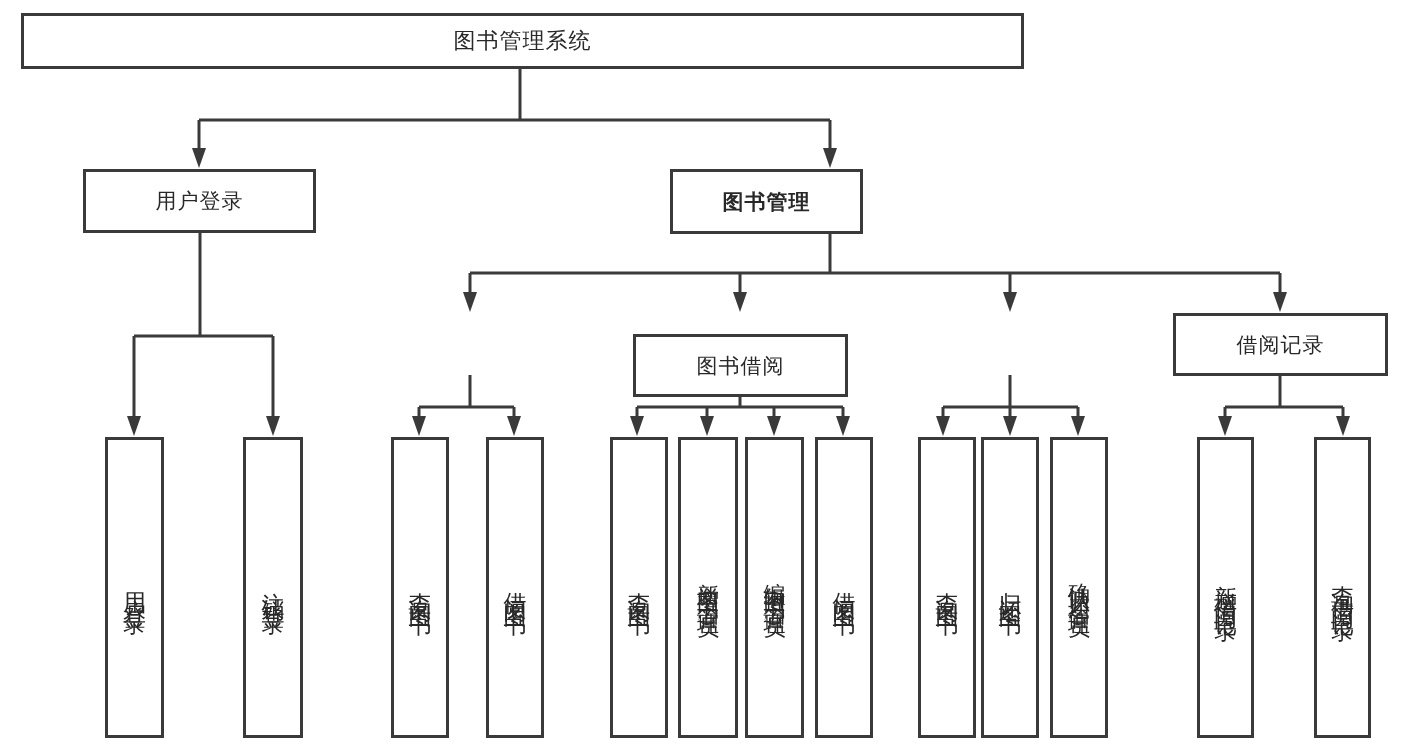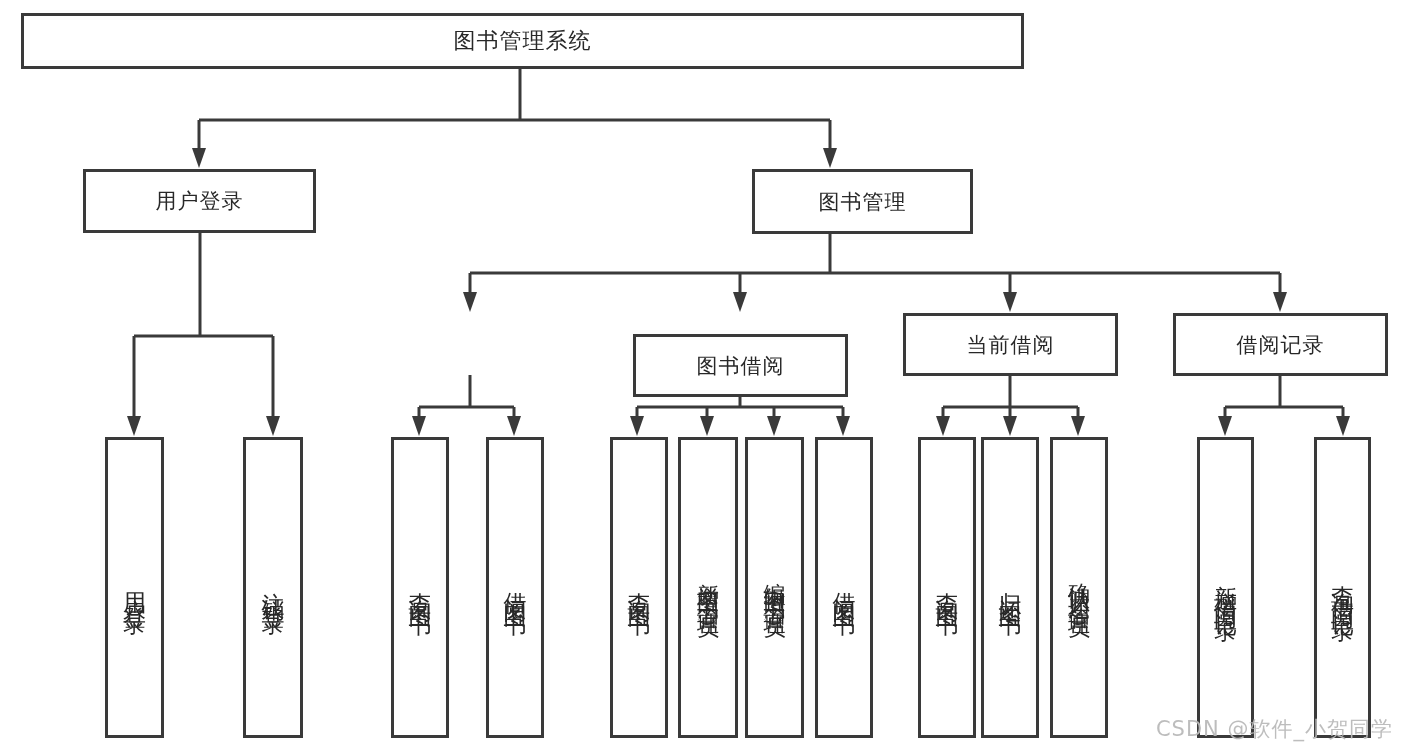--- a/index.html
+++ b/index.html
@@ -124,29 +124,26 @@
     </g>
   </svg>
 
   <div class="box root" style="left:21px; top:13px; width:1003px; height:56px;text-align:right;">
     <span class="lbl-h">图书管理系统</span>
   </div>
 
   <div class="box" style="left:83px; top:169px; width:233px; height:64px;">
     <span class="lbl-h">用户登录</span>
   </div>
-  <div class="box" style="left:752px; top:169px; width:221px; height:65px;">
+  <div class="box" style="left:670px; top:169px; width:193px; height:65px;font-weight:bold;">
     <span class="lbl-h">图书管理</span>
   </div>
 
   <div class="box" style="left:633px; top:313px; width:215px; height:63px;margin-top:21px;">
     <span class="lbl-h">图书借阅</span>
-  </div>
-  <div class="box" style="left:903px; top:313px; width:215px; height:63px;">
-    <span class="lbl-h">当前借阅</span>
   </div>
   <div class="box" style="left:1173px; top:313px; width:215px; height:63px;">
     <span class="lbl-h">借阅记录</span>
   </div>
 
   <div class="box" style="left:105px; top:437px; width:59px; height:301px;">
     <span class="lbl-v">用户登录</span>
   </div>
   <div class="box" style="left:243px; top:437px; width:60px; height:301px;">
     <span class="lbl-v">注销登录</span>
@@ -182,15 +179,14 @@
     <span class="lbl-v">确认归还（管理员）</span>
   </div>
 
   <div class="box" style="left:1197px; top:437px; width:57px; height:301px;">
     <span class="lbl-v">新增借阅记录</span>
   </div>
   <div class="box" style="left:1314px; top:437px; width:57px; height:301px;">
     <span class="lbl-v">查询借阅记录</span>
   </div>
 
-  <div id="watermark">CSDN @软件_小贺同学</div>
 
 </div>
 
 </body></html>

